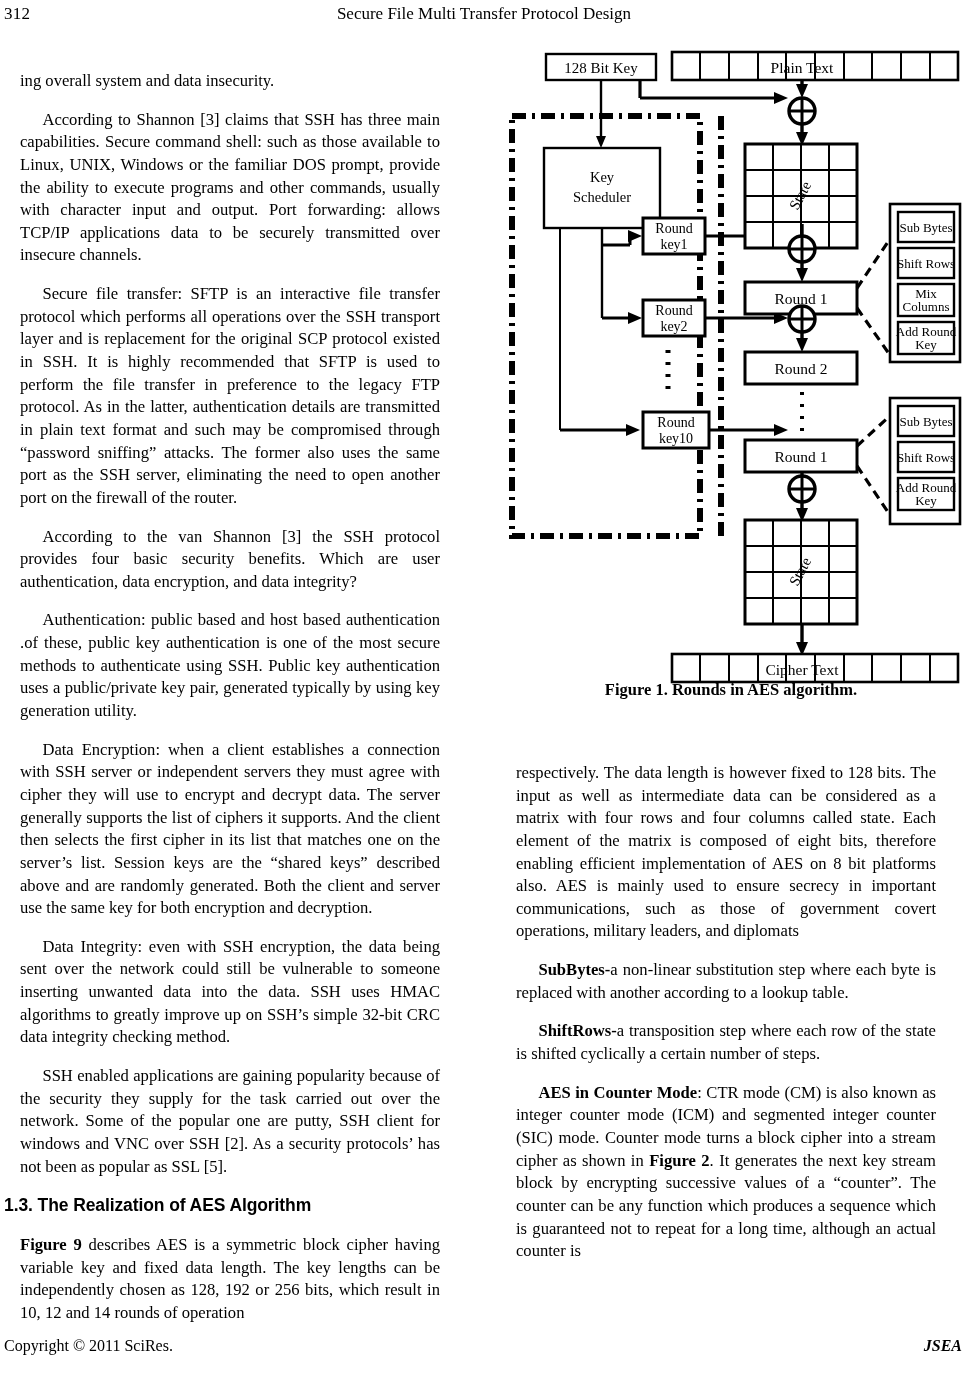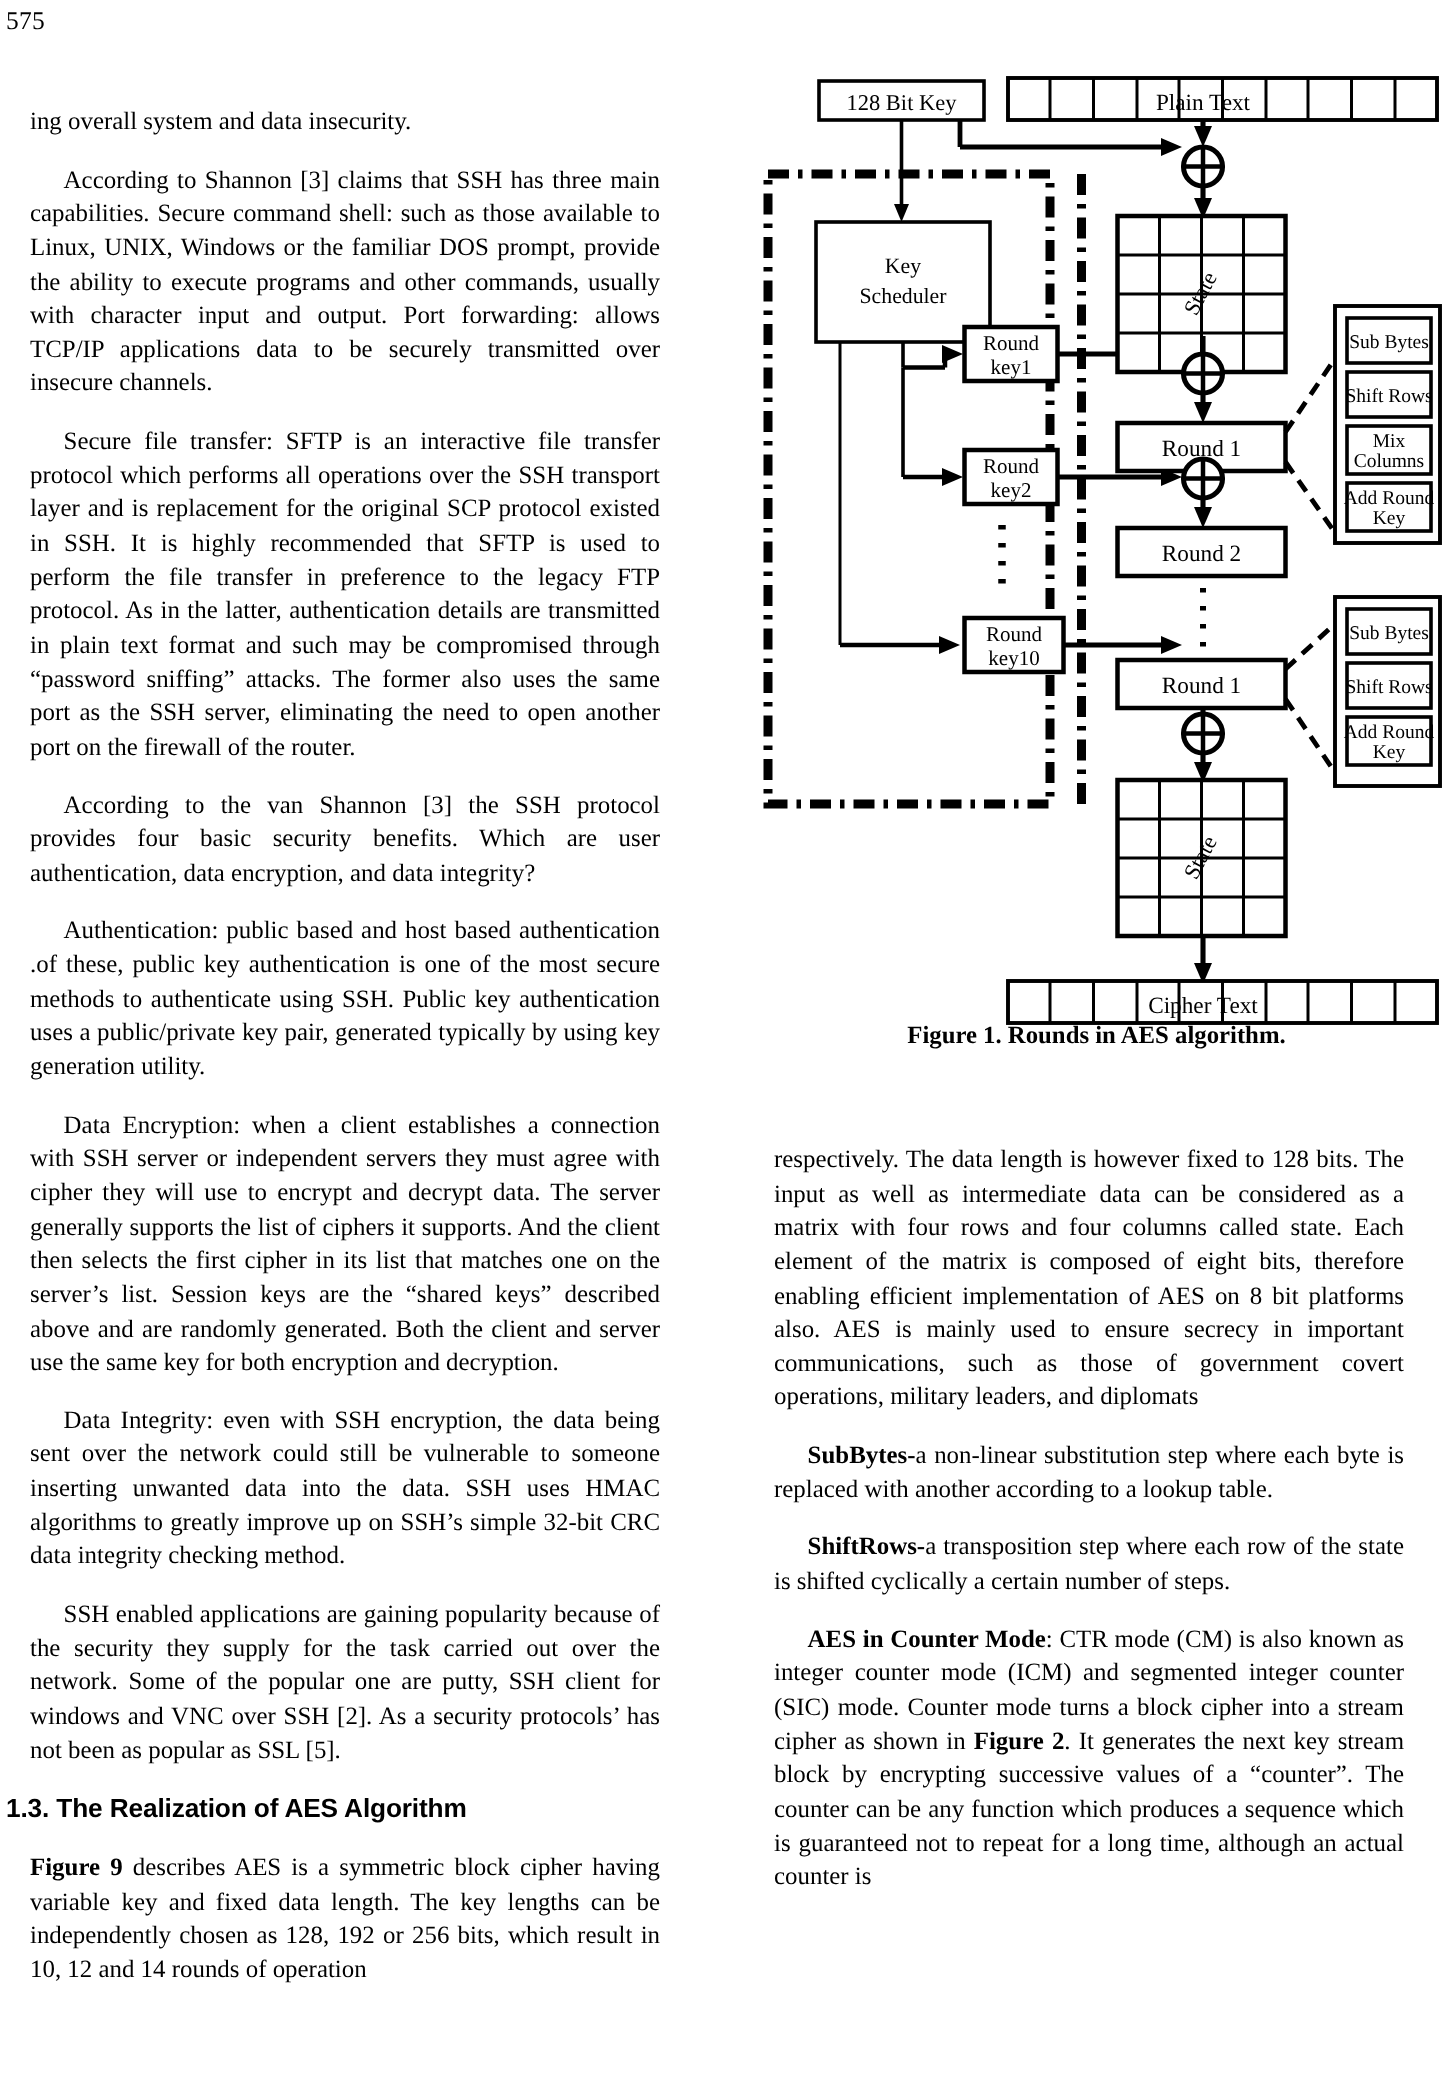--- a/index.html
+++ b/index.html
@@ -95,21 +95,22 @@
     font-family: "Liberation Serif", "DejaVu Serif", serif;
     fill: #000;
   }
 </style>
 </head>
 <body>
 
 <div class="page">
 
   <div class="runhead">
-    <span class="folio">575</span>
+    <span class="folio">312</span>
+    <span class="rh-title">Secure File Multi Transfer Protocol Design</span>
   </div>
 
   <div class="col col-left">
     <p class="noindent">ing overall system and data insecurity.</p>
     <p>According to Shannon [3] claims that SSH has three main capabilities. Secure command shell: such as those available to Linux, UNIX, Windows or the familiar DOS prompt, provide the ability to execute programs and other commands, usually with character input and output. Port forwarding: allows TCP/IP applications data to be securely transmitted over insecure channels.</p>
     <p>Secure file transfer: SFTP is an interactive file transfer protocol which performs all operations over the SSH transport layer and is replacement for the original SCP protocol existed in SSH. It is highly recommended that SFTP is used to perform the file transfer in preference to the legacy FTP protocol. As in the latter, authentication details are transmitted in plain text format and such may be compromised through “password sniffing” attacks. The former also uses the same port as the SSH server, eliminating the need to open another port on the firewall of the router.</p>
     <p>According to the van Shannon [3] the SSH protocol provides four basic security benefits. Which are user authentication, data encryption, and data integrity?</p>
     <p>Authentication: public based and host based authentication .of these, public key authentication is one of the most secure methods to authenticate using SSH. Public key authentication uses a public/private key pair, generated typically by using key generation utility.</p>
     <p>Data Encryption: when a client establishes a connection with SSH server or independent servers they must agree with cipher they will use to encrypt and decrypt data. The server generally supports the list of ciphers it supports. And the client then selects the first cipher in its list that matches one on the server’s list. Session keys are the “shared keys” described above and are randomly generated. Both the client and server use the same key for both encryption and decryption.</p>
     <p>Data Integrity: even with SSH encryption, the data being sent over the network could still be vulnerable to someone inserting unwanted data into the data. SSH uses HMAC algorithms to greatly improve up on SSH’s simple 32-bit CRC data integrity checking method.</p>
@@ -326,14 +327,18 @@
 
   <div class="figure-caption">Figure 1. Rounds in AES algorithm.</div>
 
   <div class="col col-right" style="top:746px;">
     <p class="noindent"><span>respectively. The data length is however fixed to 128 bits. The input as well as intermediate data can be considered as a matrix with four rows and four columns called state. Each element of the matrix is composed of eight bits, therefore enabling efficient implementation of AES on 8 bit platforms also. AES is mainly used to ensure secrecy in important communications, such as those of government covert operations, military leaders, and diplomats</span></p>
     <p><b>SubBytes-</b><span>a non-linear substitution step where each byte is replaced with another according to a lookup table.</span></p>
     <p><b>ShiftRows-</b><span>a transposition step where each row of the state is shifted cyclically a certain number of steps.</span></p>
     <p><b>AES in Counter Mode</b><span>: CTR mode (CM) is also known as integer counter mode (ICM) and segmented integer counter (SIC) mode. Counter mode turns a block cipher into a stream cipher as shown in </span><b>Figure 2</b><span>. It generates the next key stream block by encrypting successive values of a “counter”. The counter can be any function which produces a sequence which is guaranteed not to repeat for a long time, although an actual counter is</span></p>
   </div>
 
+  <div class="footer">
+    <span class="copy">Copyright © 2011 SciRes.</span>
+    <span class="journal">JSEA</span>
+  </div>
 
 </div>
 
 </body></html>

